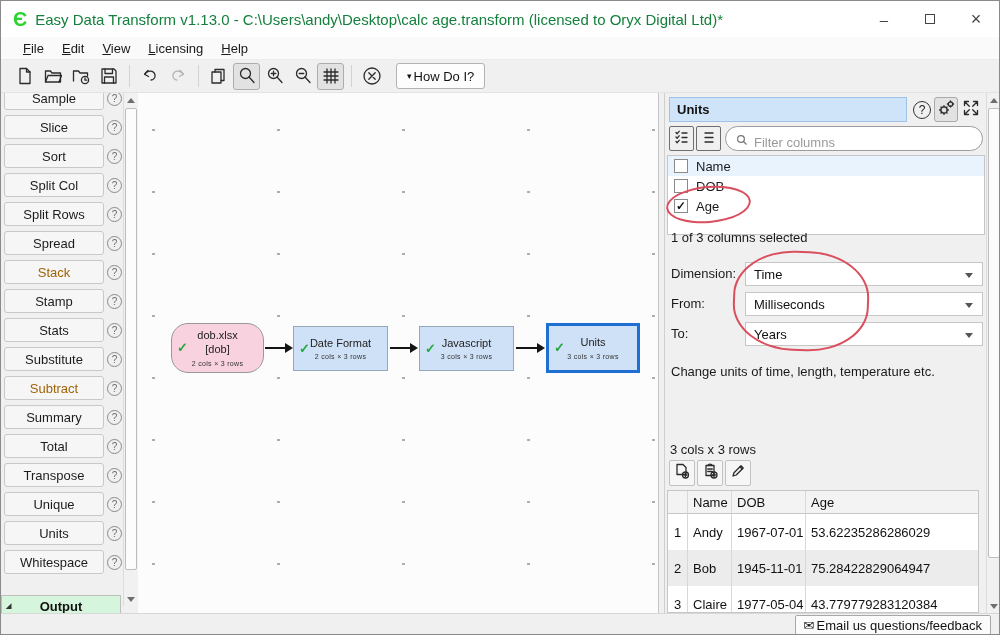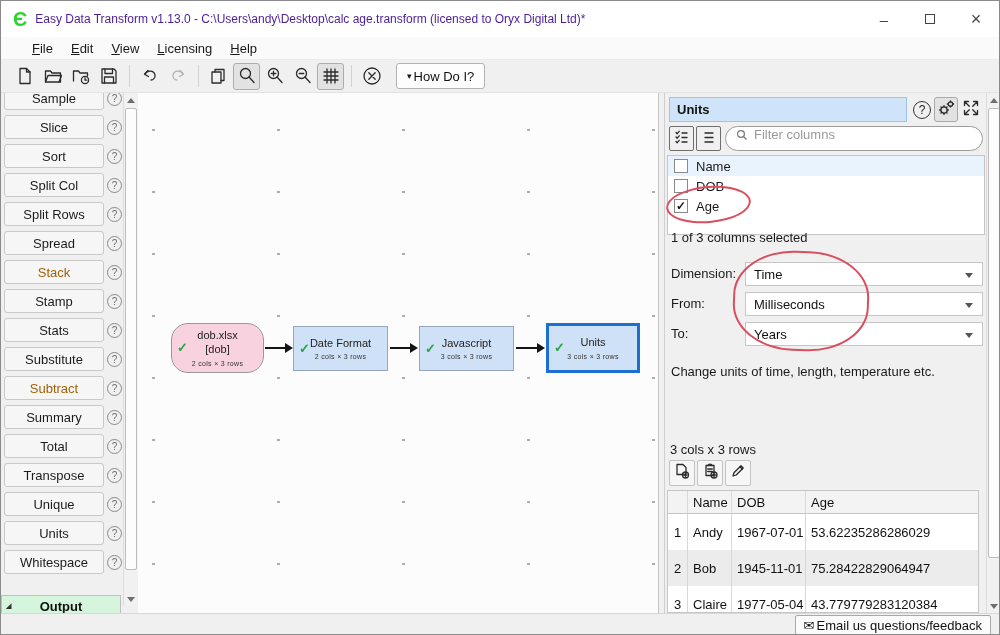--- a/index.html
+++ b/index.html
@@ -3,27 +3,27 @@
 <meta charset="utf-8">
 <style>
   * { margin:0; padding:0; box-sizing:border-box; }
   html,body { background:#d8d8d8; }
   body { font-family:"Liberation Sans", sans-serif; }
   .window { position:relative; width:1000px; height:635px; background:#f0f0f0; border:1px solid #8a8a8a; overflow:hidden; }
 
   
   .titlebar { position:absolute; top:0; left:0; right:0; height:36px; background:#ffffff; display:flex; align-items:center; }
   .app-logo { font-weight:bold; font-size:20px; color:#2fd32f; margin:0 8px 0 12px; line-height:1; }
-  .title-text { font-size:12px; color:#4c1d95; }
+  .title-text { font-size:15px; color:#15803d; }
   .win-controls { margin-left:auto; display:flex; height:100%; }
   .win-btn { width:46px; height:100%; display:flex; align-items:center; justify-content:center; color:#444; font-size:15px; cursor:default; }
   .maxbox { width:10px; height:10px; border:1px solid #444; display:inline-block; }
 
   
-  .menubar { position:absolute; top:36px; left:0; right:0; height:23px; background:#fafafa; display:flex; align-items:center; padding-left:22px; border-bottom:1px solid #ececec; }
+  .menubar { position:absolute; top:36px; left:0; right:0; height:23px; background:#fafafa; display:flex; align-items:center; padding-left:13px; border-bottom:1px solid #ececec; }
   .menu-item { font-size:13px; color:#1a1a1a; padding:2px 9px; }
   .menu-item u { text-decoration:underline; }
 
   
   .toolbar { position:absolute; top:59px; left:0; right:0; height:33px; background:#f0f0f0; display:flex; align-items:center; padding-left:10px; border-bottom:1px solid #e3e3e3; }
   .tool-btn { width:27px; height:27px; display:flex; align-items:center; justify-content:center; border:1px solid transparent; border-radius:3px; margin-right:1px; }
   .tool-btn.pressed { background:#e2e2e2; border-color:#adadad; }
   .tool-btn svg { display:block; }
   .tool-sep { width:1px; height:22px; background:#d2d2d2; margin:0 6px; }
   .howdoi { margin-left:10px; height:26px; border:1px solid #b3b3b3; border-radius:3px; background:#fdfdfd; display:flex; align-items:center; padding:0 10px; font-size:13px; color:#111; }
@@ -68,21 +68,21 @@
 
   
   .splitter { position:absolute; left:658px; top:0; width:5px; height:520px; background:#f0f0f0; }
 
   
   .rpanel { position:absolute; left:663px; top:0; width:322px; height:520px; background:#f0f0f0; border-left:1px solid #cfcfcf; }
   .rp-header { position:absolute; left:4px; top:4px; width:238px; height:25px; background:#cfe4f8; border:1px solid #9dc3e6; display:flex; align-items:center; padding-left:7px; font-size:13px; font-weight:bold; color:#111; }
   .rp-hbtn { position:absolute; top:4px; width:24px; height:25px; display:flex; align-items:center; justify-content:center; border:1px solid transparent; border-radius:3px; }
   .rp-hbtn.pressed { background:#e2e2e2; border-color:#a9a9a9; }
   .rp-iconbtn { position:absolute; top:33px; width:25px; height:25px; display:flex; align-items:center; justify-content:center; }
-  .filter-pill { position:absolute; left:60px; top:33px; width:258px; height:25px; border:1px solid #9c9c9c; border-radius:13px; background:#fff; display:flex; align-items:flex-start; padding-left:10px; }
+  .filter-pill { position:absolute; left:60px; top:33px; width:258px; height:25px; border:1px solid #9c9c9c; border-radius:13px; background:#fff; display:flex; align-items:flex-end; padding-left:10px; }
   .filter-pill input { border:none; outline:none; font-size:13px; color:#333; width:200px; margin-left:6px; font-family:"Liberation Sans",sans-serif; background:transparent; }
   .filter-pill input::placeholder { color:#9a9a9a; }
 
   .col-list { position:absolute; left:2px; top:62px; width:318px; height:80px; background:#fff; border:1px solid #c6c6c6; }
   .col-row { height:20px; display:flex; align-items:center; font-size:13px; color:#1a1a1a; }
   .col-row.hl { background:#e9f3fd; }
   .cbox { width:14px; height:14px; border:1px solid #8a8a8a; background:#fff; margin:0 8px 0 6px; display:flex; align-items:center; justify-content:center; font-size:12px; font-weight:bold; color:#111; line-height:1; }
 
   .sel-summary { position:absolute; left:6px; top:137px; font-size:13px; color:#1a1a1a; }
 

